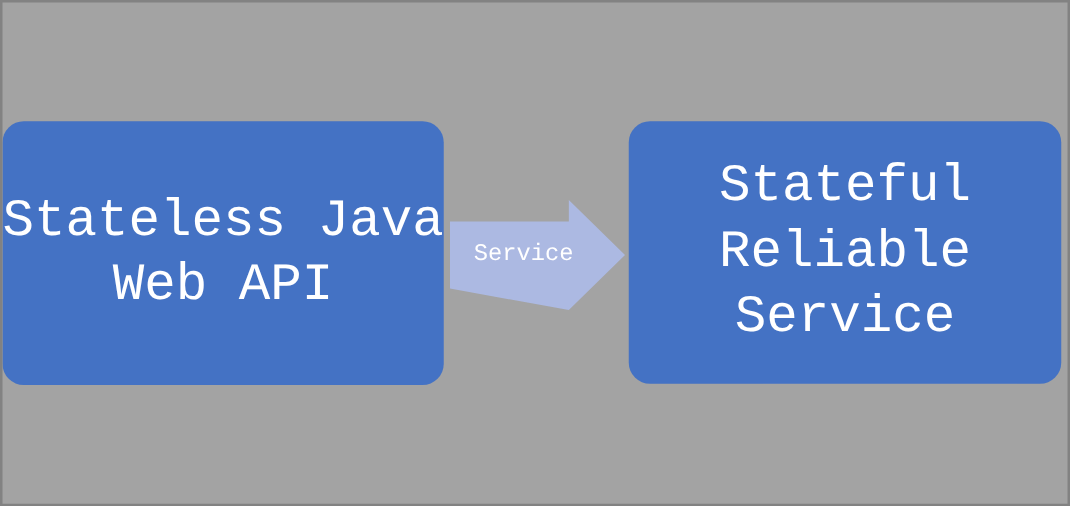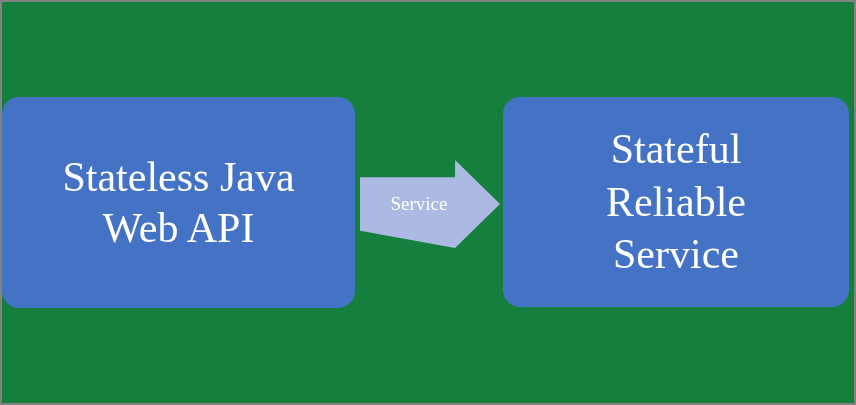--- a/index.html
+++ b/index.html
@@ -5,24 +5,24 @@
   html, body {
     margin: 0;
     padding: 0;
     background: #ffffff;
   }
   .frame {
     position: relative;
     width: 856px;
     height: 405px;
     box-sizing: border-box;
-    background: #15803d;
+    background: #a3a3a3;
     border: 2px solid #828282;
     overflow: hidden;
-    font-family: Liberation Serif, serif;
+    font-family: Liberation Mono, monospace;
   }
   .box {
     position: absolute;
     background: #4472C4;
     border-radius: 17px;
     color: #ffffff;
     display: flex;
     align-items: center;
     justify-content: center;
     text-align: center;

